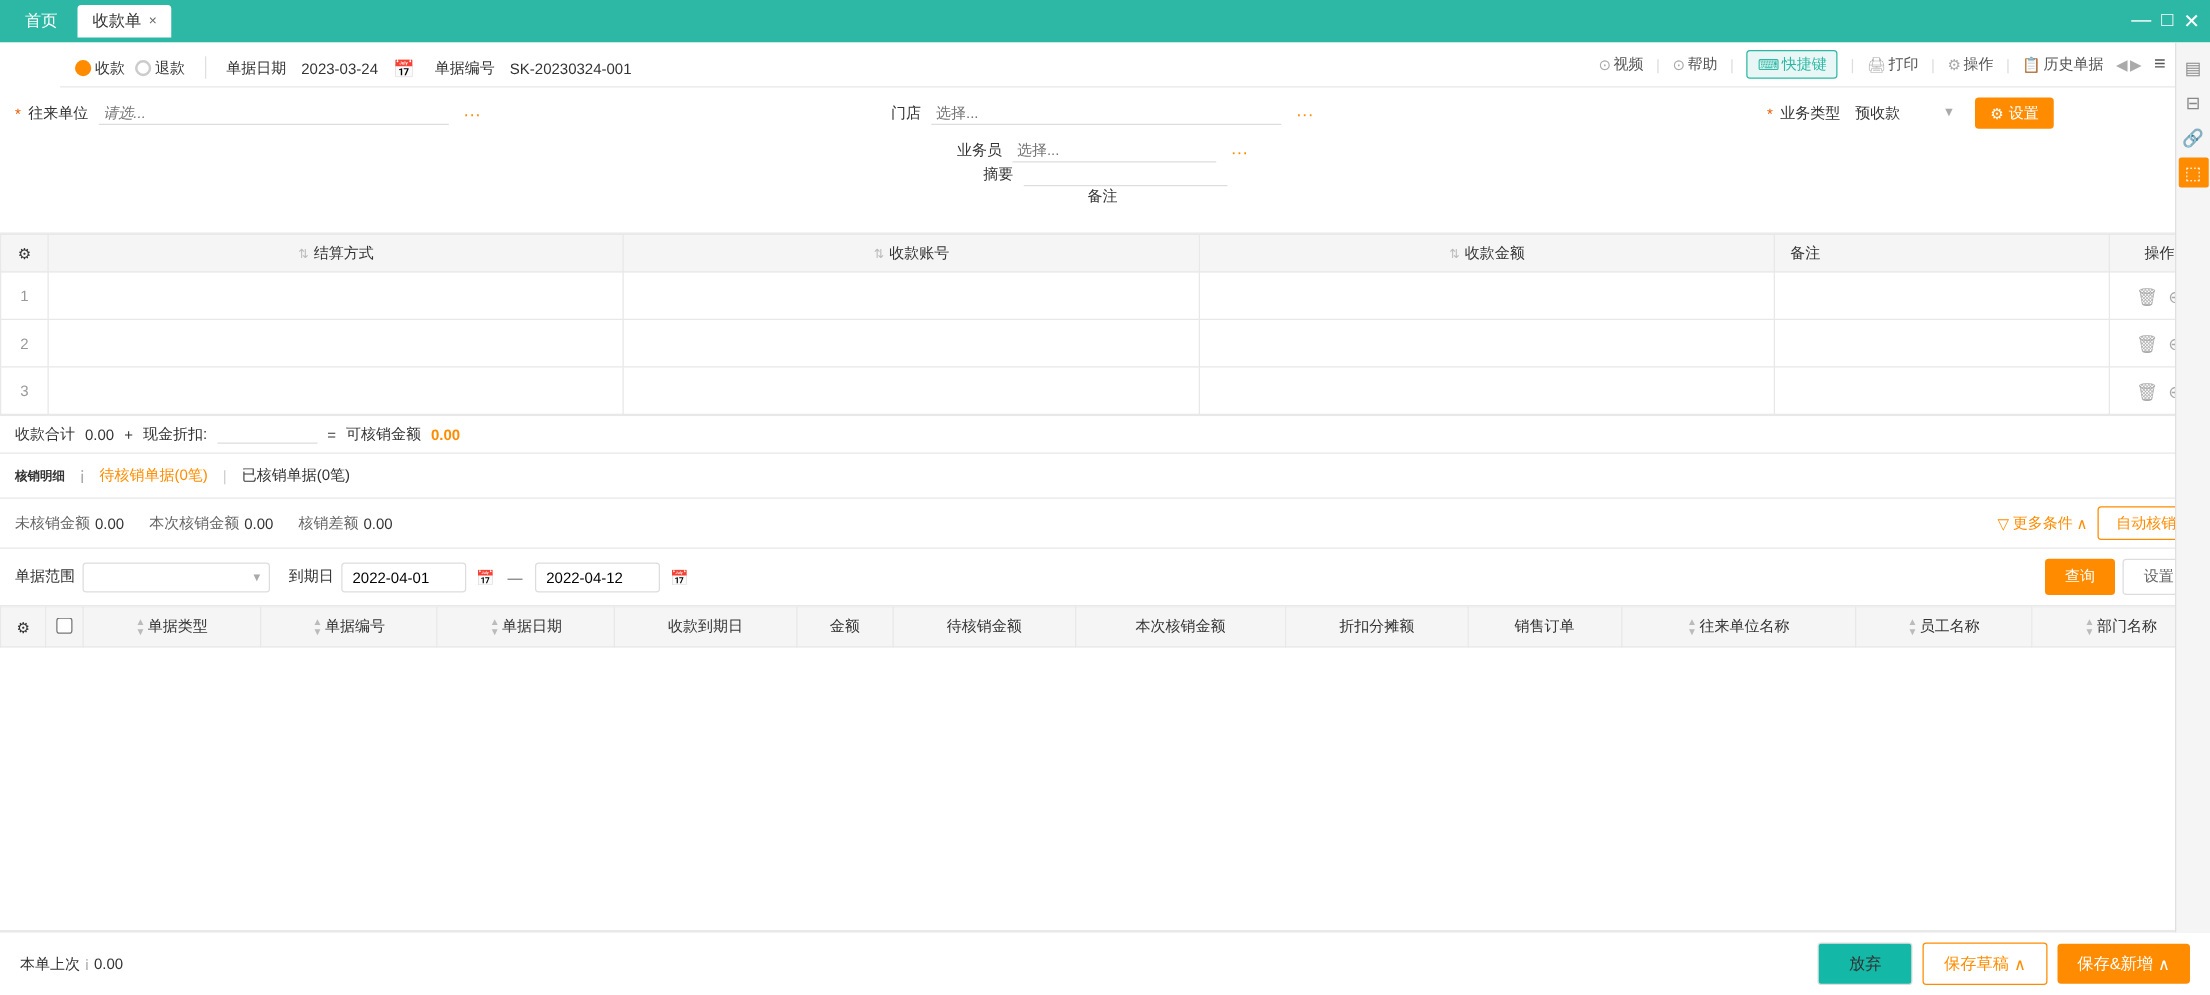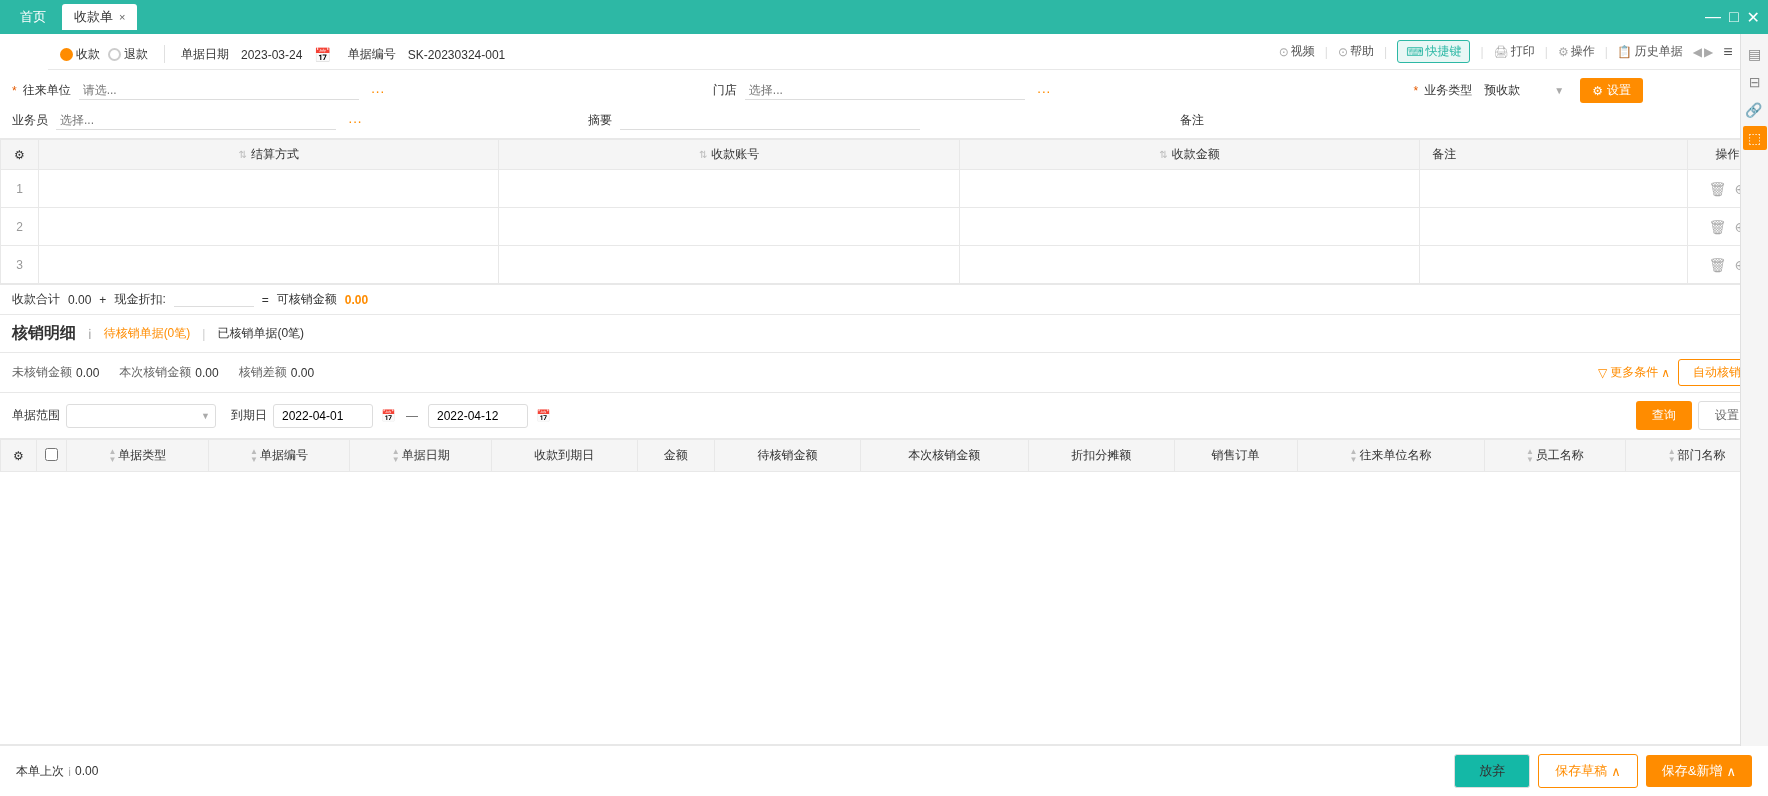--- a/index.html
+++ b/index.html
@@ -179,21 +179,21 @@
       flex-direction: column;
       padding: 0;
     }
     .verify-header {
       display: flex;
       align-items: center;
       padding: 8px 12px;
       gap: 12px;
       border-bottom: 1px solid #e8e8e8;
     }
-    .verify-title { font-size: 16px; font-weight: bold; color: #333; }
+    .verify-title { font-size: 10px; font-weight: bold; color: #333; }
     .verify-info-icon { color: #aaa; cursor: pointer; font-size: 14px; }
     .verify-tab {
       color: #ff8c00;
       cursor: pointer;
       font-size: 12px;
       display: flex;
       align-items: center;
       gap: 2px;
     }
     .verify-stats {
@@ -460,42 +460,42 @@
       <span style="font-size:16px;color:#ff8c00;">⊞</span>
     </div>
   </div>
 
   <div class="form-section">
     <div class="form-row">
 
       <div class="form-field" style="flex: 2; align-items:center; gap:4px;">
         <span class="required-star">*</span>
         <span style="margin-right:4px; white-space:nowrap;">往来单位</span>
-        <input class="form-input" type="text" style="max-width: 280px;" placeholder="请选...">
+        <input class="form-input" type="text" style="max-width: 280px; font-style: italic;" placeholder="请选...">
         <span class="more-btn">···</span>
       </div>
 
       <div class="form-field" style="flex: 2; align-items:center; gap:4px; padding: 0 16px;">
         <span style="margin-right:4px;">门店</span>
         <input class="form-input" type="text" style="max-width: 280px; color: rgb(204, 204, 204);" placeholder="选择...">
         <span class="more-btn">···</span>
       </div>
 
       <div class="form-field" style="align-items:center; gap:4px; margin-left: auto;">
         <span class="required-star">*</span>
         <span style="margin-right:4px; white-space:nowrap;">业务类型</span>
         <span class="business-type-value">预收款</span>
         <span class="select-arrow" style="margin-left:30px; color:#aaa;">▼</span>
         <button class="btn-settings" style="margin-left:12px;">
           <span>⚙</span>
           <span>设置</span>
         </button>
       </div>
     </div>
-    <div class="form-row" style="margin-bottom:0;">
+    <div class="form-row" style="margin-bottom:12px;flex-direction:column;">
 
       <div class="form-field" style="flex:2; align-items:center; gap:4px;">
         <span style="margin-right:4px; white-space:nowrap;">业务员</span>
         <input class="form-input" type="text" style="max-width: 280px; color: rgb(204, 204, 204);" placeholder="选择...">
         <span class="more-btn">···</span>
       </div>
 
       <div class="form-field" style="flex:2; align-items:center; gap:4px; padding: 0 16px;">
         <span style="margin-right:4px;">摘要</span>
         <input class="form-input" type="text" style="max-width: 300px;">

